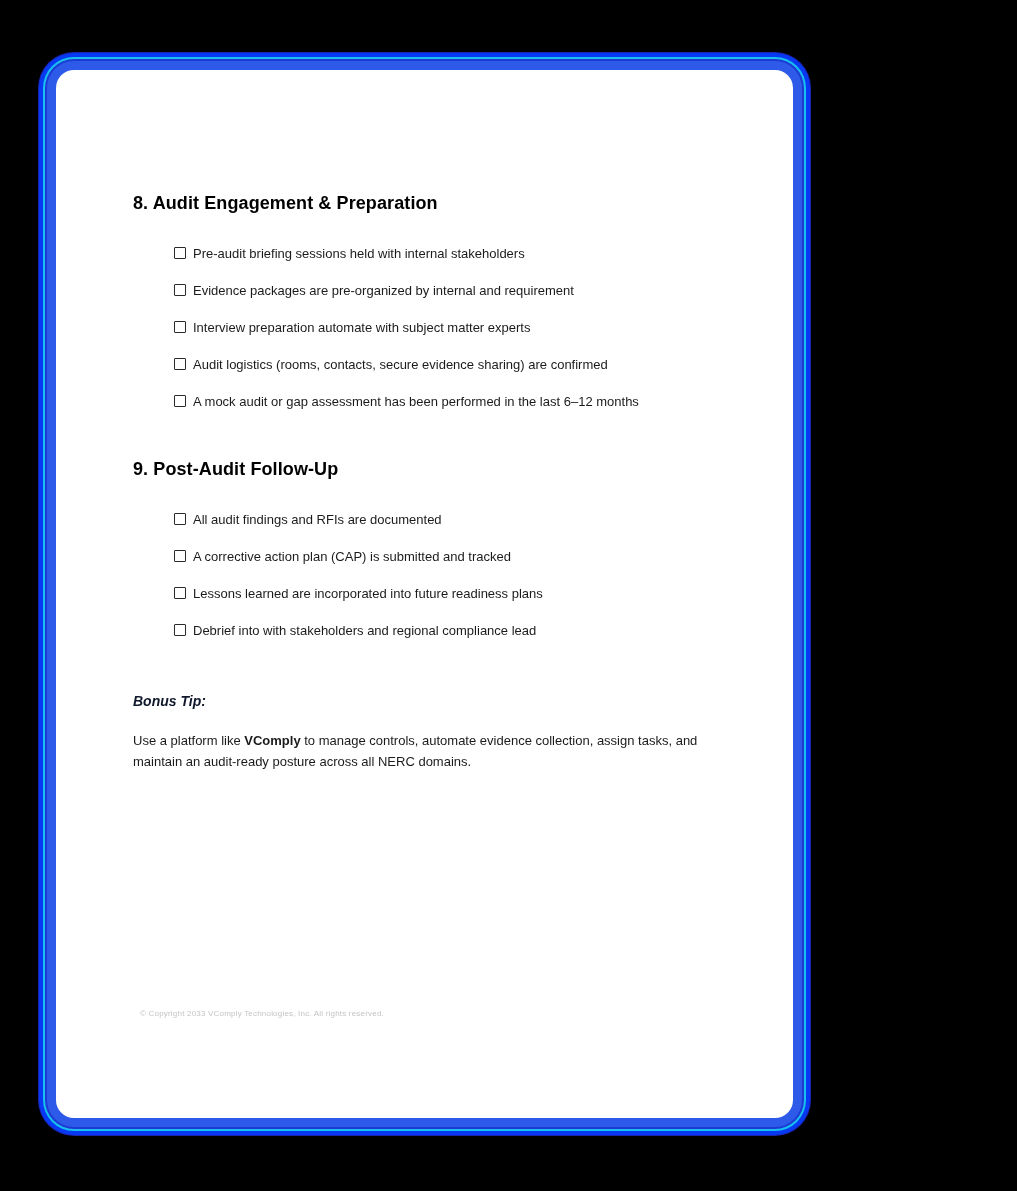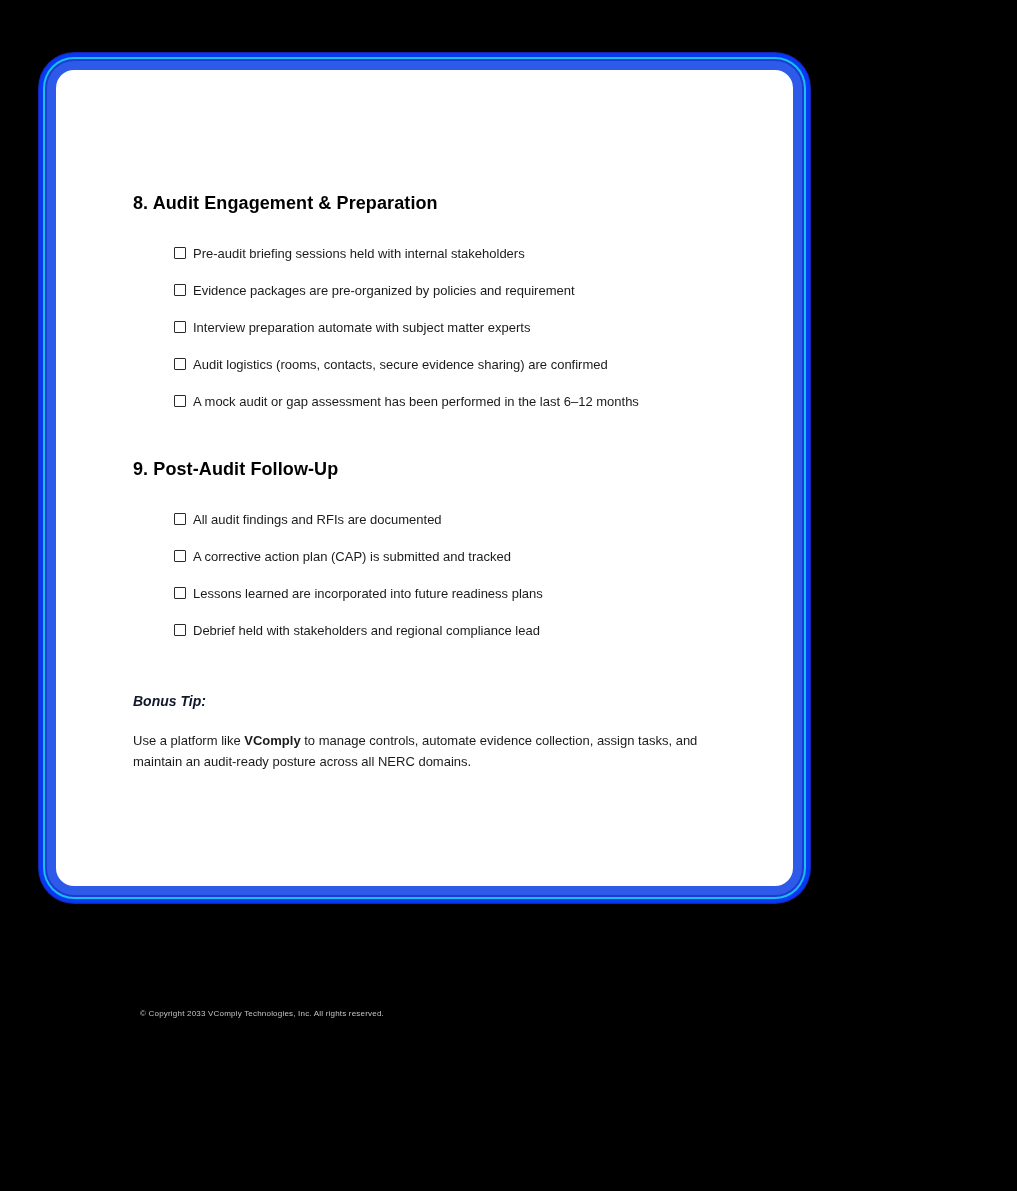--- a/index.html
+++ b/index.html
@@ -15,21 +15,21 @@
     position: relative;
     width: 1017px;
     height: 1191px;
     background: #000000;
   }
   .document-page {
     position: absolute;
     left: 56px;
     top: 70px;
     width: 737px;
-    height: 816px;
+    height: 1048px;
     background: #ffffff;
     border-radius: 18px;
     box-shadow:
       0 0 0 9px  #2d5ae9,
       0 0 0 11px #1d3bd3,
       0 0 0 13px #17c0ee,
       0 0 0 17px #0839f2,
       0 0 0 18px #1a23b0;
     box-sizing: border-box;
   }
@@ -106,21 +106,21 @@
 
       <div class="section-1">
         <h1 class="section-title">8. Audit Engagement &amp; Preparation</h1>
         <ul class="check-list">
           <li class="check-item">
             <span class="checkbox"></span>
             <span>Pre-audit briefing sessions held with internal stakeholders</span>
           </li>
           <li class="check-item">
             <span class="checkbox"></span>
-            <span>Evidence packages are pre-organized by policies and requirement</span>
+            <span>Evidence packages are pre-organized by internal and requirement</span>
           </li>
           <li class="check-item">
             <span class="checkbox"></span>
             <span>Interview preparation automate with subject matter experts</span>
           </li>
           <li class="check-item">
             <span class="checkbox"></span>
             <span>Audit logistics (rooms, contacts, secure evidence sharing) are confirmed</span>
           </li>
           <li class="check-item">
@@ -140,21 +140,21 @@
           <li class="check-item">
             <span class="checkbox"></span>
             <span>A corrective action plan (CAP) is submitted and tracked</span>
           </li>
           <li class="check-item">
             <span class="checkbox"></span>
             <span>Lessons learned are incorporated into future readiness plans</span>
           </li>
           <li class="check-item">
             <span class="checkbox"></span>
-            <span>Debrief held with stakeholders and regional compliance lead</span>
+            <span>Debrief into with stakeholders and regional compliance lead</span>
           </li>
         </ul>
       </div>
 
       <div class="bonus-block">
         <h2 class="bonus-heading">Bonus Tip:</h2>
         <p class="bonus-paragraph"><span>Use a platform like </span><span class="brand-bold">VComply</span><span> to manage controls, automate evidence collection, assign tasks, and maintain an audit-ready posture across all NERC domains.</span></p>
       </div>
 
       <div class="footer-copyright">© Copyright 2033 VComply Technologies, Inc. All rights reserved.</div>

